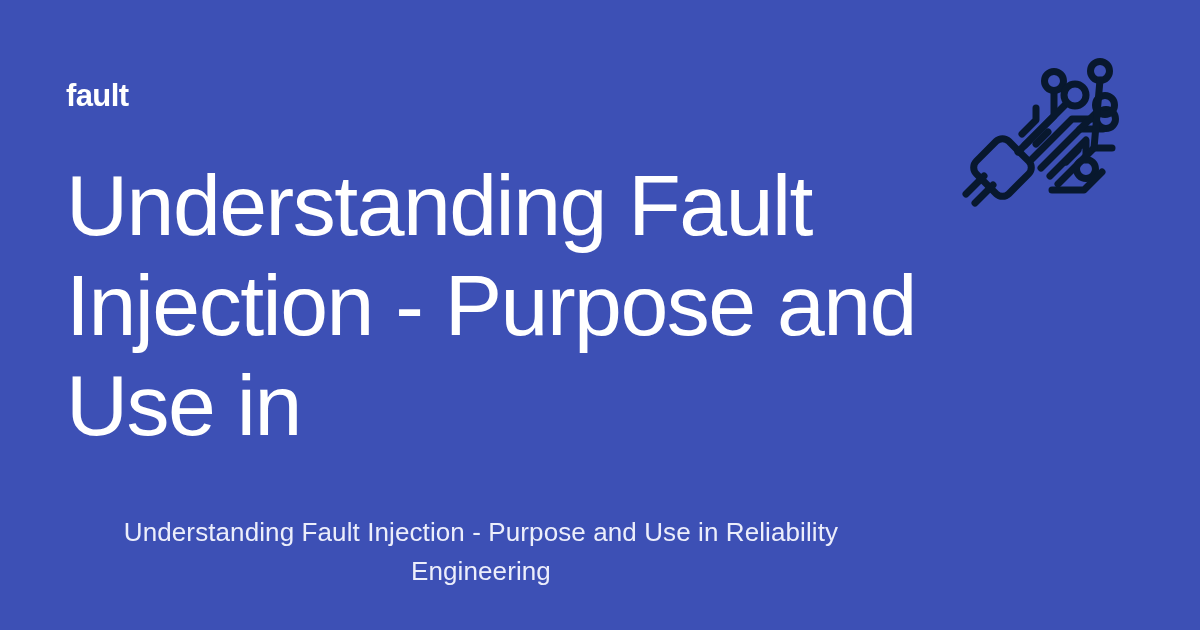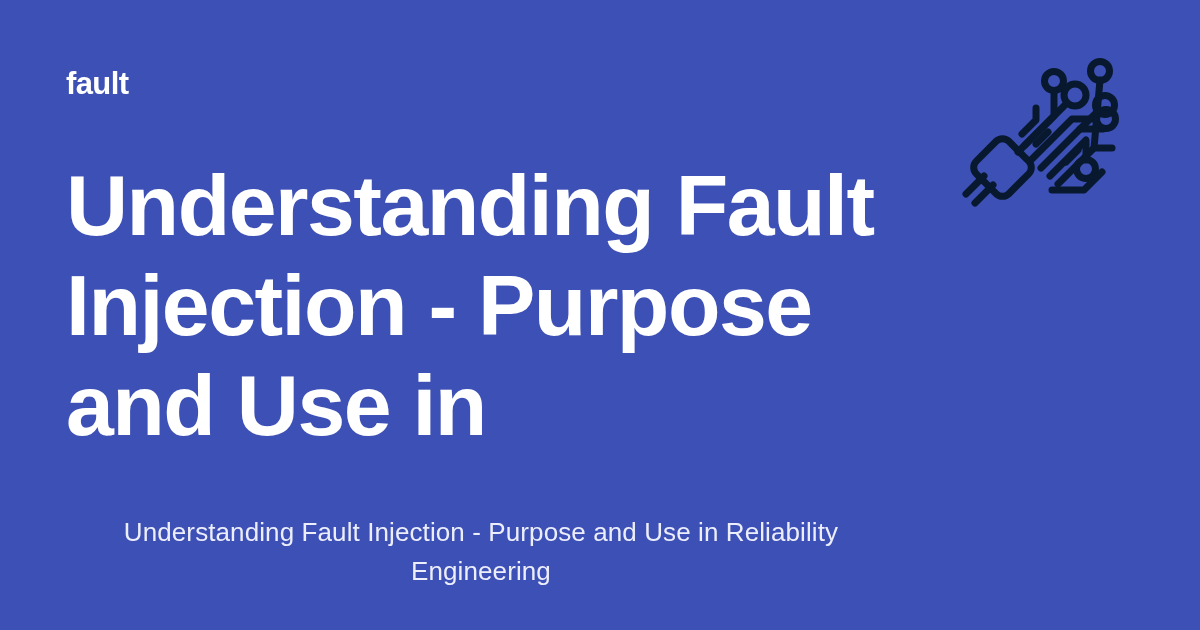--- a/index.html
+++ b/index.html
@@ -20,21 +20,21 @@
     height: 630px;
     background: #3d50b5;
     box-sizing: border-box;
     overflow: hidden;
   }
 
   
   .brand {
     position: absolute;
     left: 66px;
-    top: 68px;
+    top: 80px;
     font-size: 31px;
     font-weight: bold;
     letter-spacing: -0.6px;
     color: #ffffff;
     line-height: 1;
   }
 
   
   .corner-icon {
     position: absolute;
@@ -52,21 +52,21 @@
   
   .headline {
     position: absolute;
     left: 66px;
     top: 155px;
     width: 880px;
     max-height: 300px;
     overflow: hidden;
     color: #ffffff;
     font-size: 86px;
-    font-weight: bold;
+    font-weight: normal;
     line-height: 100px;
     letter-spacing: -1.5px;
     white-space: pre-wrap;
     word-break: break-word;
   }
 
   
   .subtitle {
     position: absolute;
     left: 66px;

